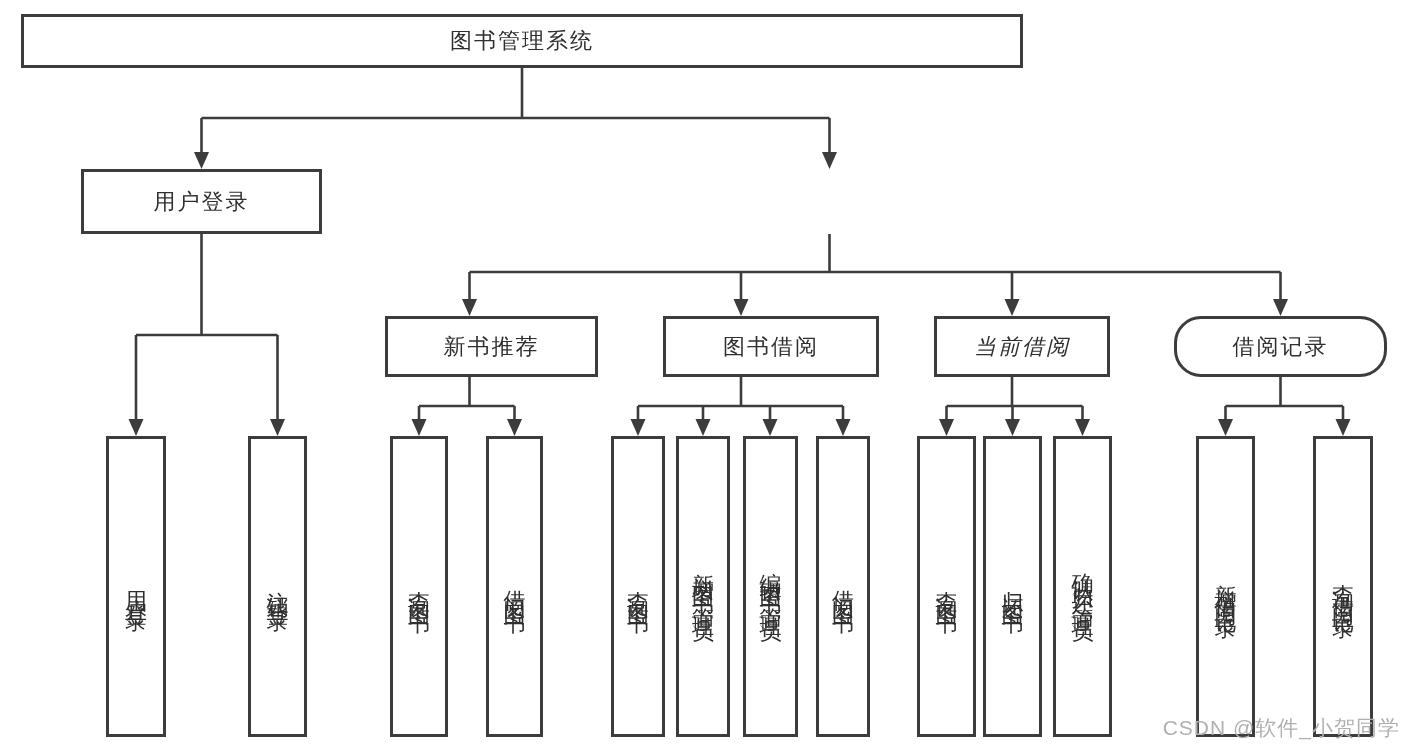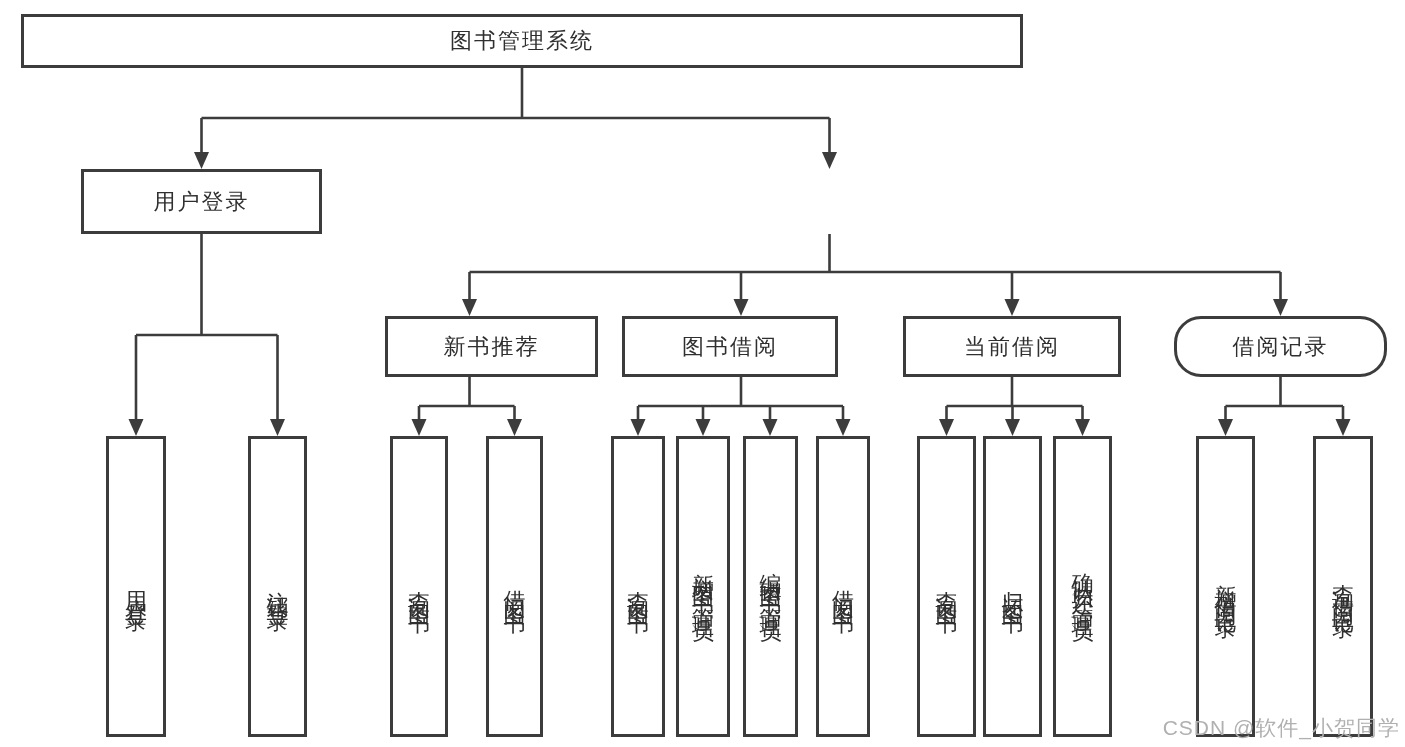--- a/index.html
+++ b/index.html
@@ -99,22 +99,22 @@
       <path class="a" d="M1225.5,436 l-7.5,-17 h15 z"></path>
       <path class="a" d="M1343,436 l-7.5,-17 h15 z"></path>
     </g>
   </svg>
 
   <div class="node hbox" style="left:21px;top:14px;width:1002px;height:54px;">图书管理系统</div>
 
   <div class="node hbox" style="left:81px;top:169px;width:241px;height:65px;">用户登录</div>
 
   <div class="node hbox" style="left:363px;top:316px;width:213px;height:61px;margin-left:22px;">新书推荐</div>
-  <div class="node hbox" style="left:622px;top:316px;width:216px;height:61px;">图书借阅</div>
-  <div class="node hbox" style="left:903px;top:316px;width:218px;height:61px;">当前借阅</div>
+  <div class="node hbox" style="left:663px;top:316px;width:216px;height:61px;">图书借阅</div>
+  <div class="node hbox" style="left:934px;top:316px;width:176px;height:61px;font-style:italic;">当前借阅</div>
   <div class="node hbox" style="left:1174px;top:316px;width:213px;height:61px;border-radius:27px;">借阅记录</div>
 
   <div class="node vbox" style="left:106px;top:436px;width:60px;height:301px;">用户登录</div>
   <div class="node vbox" style="left:248px;top:436px;width:59px;height:301px;">注销登录</div>
 
   <div class="node vbox" style="left:390px;top:436px;width:58px;height:301px;">查询图书</div>
   <div class="node vbox" style="left:486px;top:436px;width:57px;height:301px;">借阅图书</div>
 
   <div class="node vbox" style="left:611px;top:436px;width:54px;height:301px;">查询图书</div>
   <div class="node vbox" style="left:676px;top:436px;width:54px;height:301px;">新增图书（管理员）</div>

